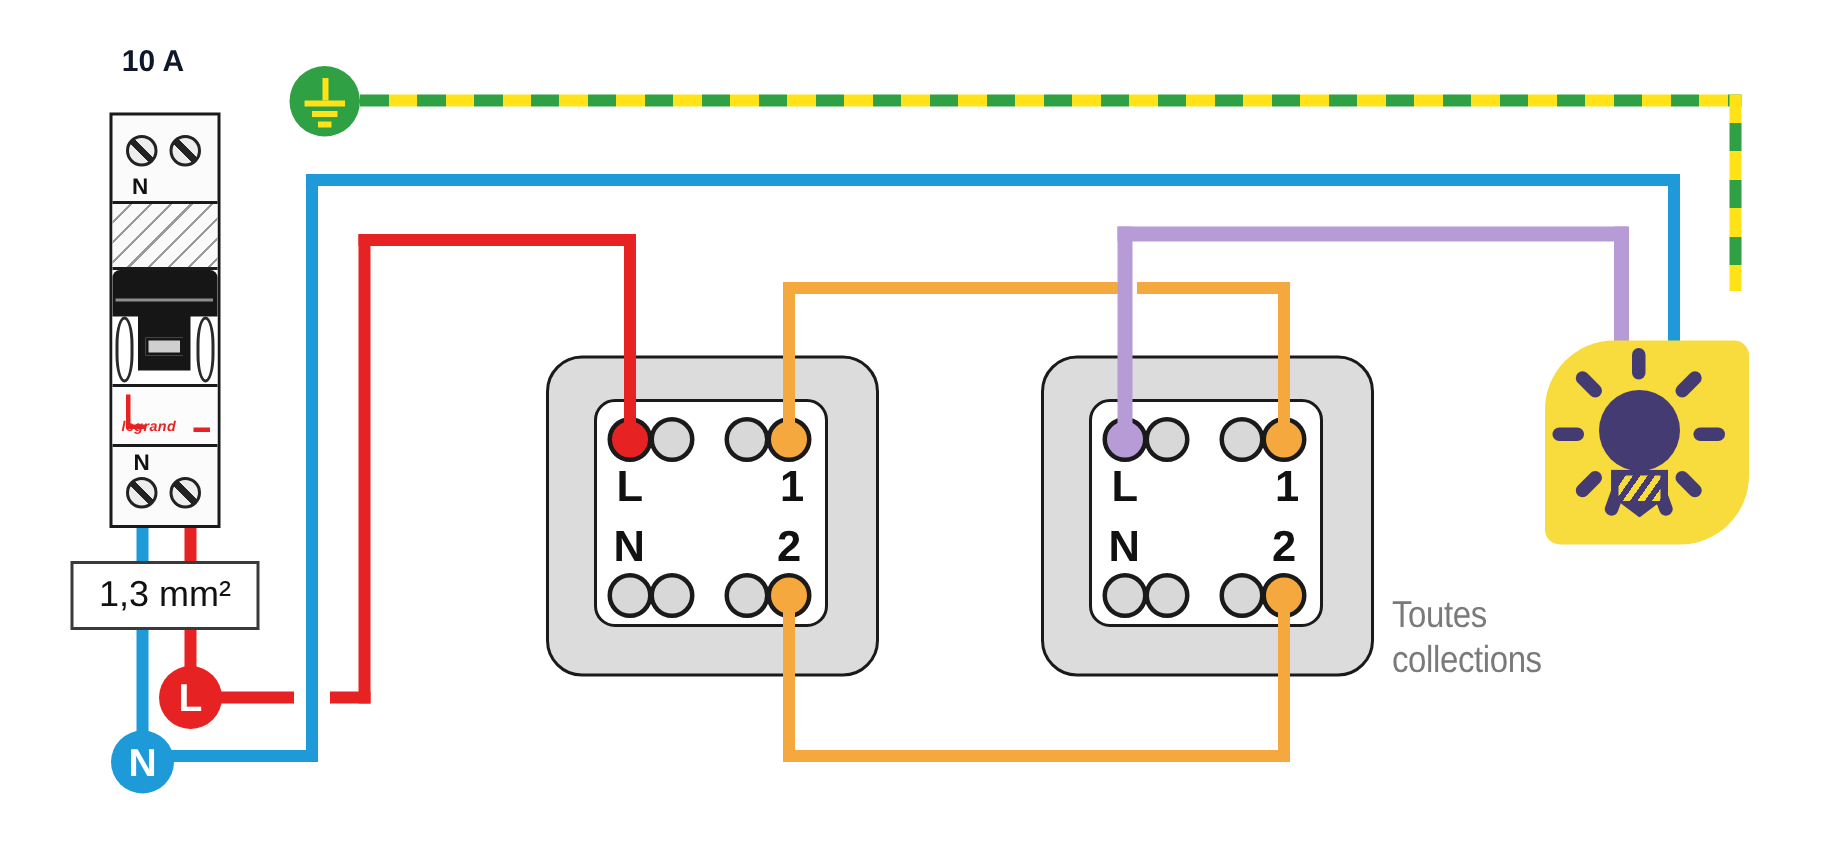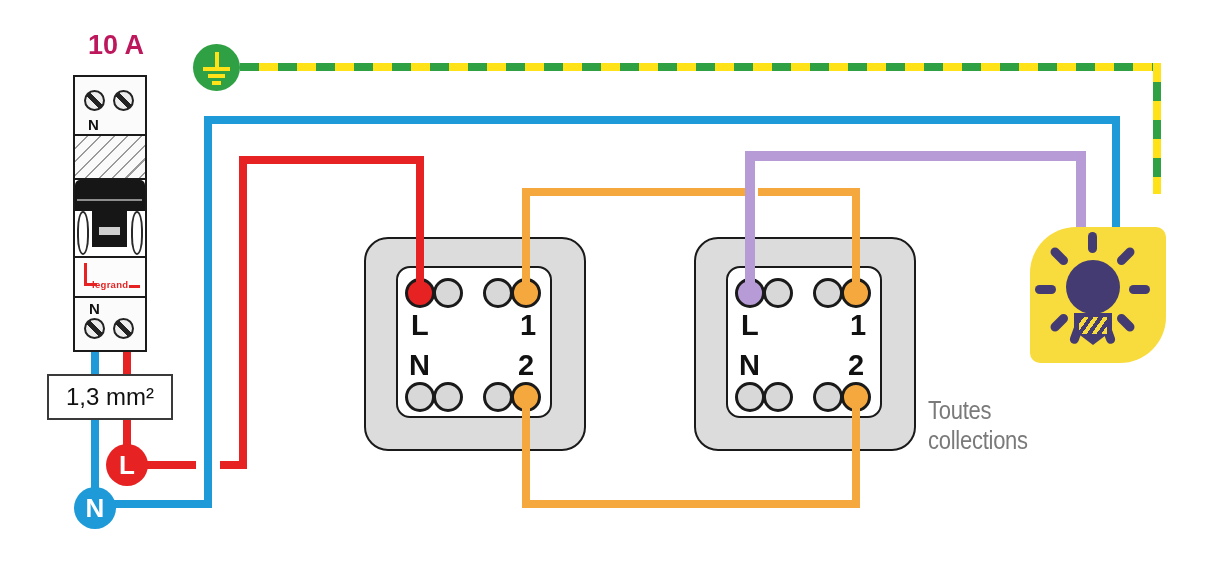--- a/index.html
+++ b/index.html
@@ -12,39 +12,39 @@
   .w-neutral{background:var(--neutral,#1f9ad8);}
   .w-trav{background:var(--traveler,#f5a83e);}
   .w-ret{background:var(--lamp-return,#b79bd6);}
   .w-earth-h{background:repeating-linear-gradient(90deg,var(--earth-green,#2fa043) 0 19px,var(--earth-yellow,#ffe318) 19px 38px);}
   .w-earth-v{background:repeating-linear-gradient(180deg,var(--earth-yellow,#ffe318) 0 19px,var(--earth-green,#2fa043) 19px 38px);}
   
   .earth{left:193px;top:44px;width:47px;height:47px;border-radius:50%;
          background:var(--earth-green,#2fa043);z-index:3;}
   .earth i{position:absolute;background:var(--earth-yellow,#ffe318);}
   
-  .bk-rating{left:72px;top:30px;width:88px;text-align:center;font-size:27px;font-weight:bold;color:#be185d;z-index:3;}
+  .bk-rating{left:58px;top:30px;width:88px;text-align:center;font-size:20px;font-weight:bold;color:#0f172a;z-index:3;}
   .bk-body{left:73px;top:75px;width:74px;height:277px;border:2.5px solid #1a1a1a;background:#fbfbfb;
            box-sizing:border-box;z-index:3;}
   .bk-sec{position:relative;box-sizing:border-box;border-bottom:2px solid #1a1a1a;}
   .screw{position:absolute;width:21px;height:21px;border-radius:50%;border:2px solid #222;background:#ededed;
          background-image:linear-gradient(45deg,transparent 41%,#222 41%,#222 59%,transparent 59%);box-sizing:border-box;}
   .bk-n{position:absolute;font-size:15px;font-weight:bold;color:#111;}
   .hatch{height:44px;background-color:#fafafa;
          background-image:repeating-linear-gradient(135deg,transparent 0 8px,#9a9a9a 8px 9.5px);}
   .tg-roof{position:absolute;left:0;top:0;width:100%;height:31px;background:#161616;
            border-radius:5px 5px 0 0;}
   .tg-seam{position:absolute;left:2px;top:19px;width:65px;height:2px;background:#8d8d8d;}
   .tg-stem{position:absolute;left:17px;top:30px;width:35px;height:37px;background:#161616;}
   .tg-grip{position:absolute;left:22px;top:45px;width:25px;height:12px;background:#cfcfcf;border:2px solid #161616;box-sizing:border-box;}
   .flank{position:absolute;top:31px;width:12px;height:44px;background:#fff;border:2px solid #2a2a2a;
          border-radius:50% / 42%;box-sizing:border-box;}
   .brand-corner{position:absolute;left:9px;top:5px;width:13px;height:23px;
                 border-left:3px solid var(--live,#e62222);border-bottom:3px solid var(--live,#e62222);box-sizing:border-box;}
-  .brand-text{position:absolute;left:17px;top:21px;font-size:9.5px;font-weight:bold;color:var(--live,#e62222);letter-spacing:.3px;}
+  .brand-text{position:absolute;left:6px;top:21px;font-size:9.5px;font-weight:bold;color:var(--live,#e62222);letter-spacing:.3px;font-style:italic;}
   .brand-dash{position:absolute;right:5px;top:27px;width:11px;height:3px;background:var(--live,#e62222);}
   
   .size-box{left:47px;top:374px;width:126px;height:46px;background:#fff;border:2px solid #3a3a3a;
             box-sizing:border-box;z-index:4;display:flex;align-items:center;justify-content:center;
             font-size:24px;color:#111;}
   .badge{width:42px;height:42px;border-radius:50%;z-index:4;display:flex;align-items:center;justify-content:center;
          color:#fff;font-size:26px;font-weight:bold;}
   .badge-l{left:106px;top:444px;background:var(--live,#e62222);}
   .badge-n{left:74px;top:487px;background:var(--neutral,#1f9ad8);}
   

